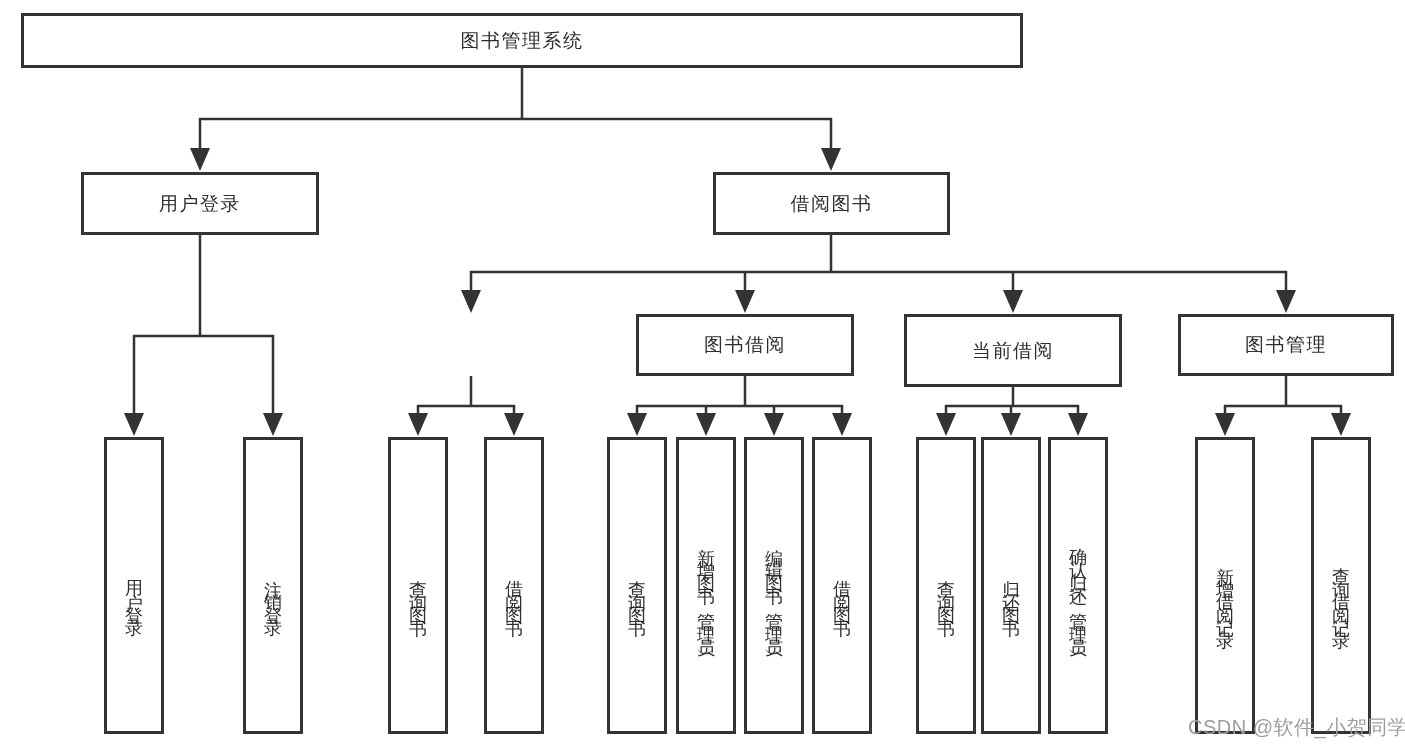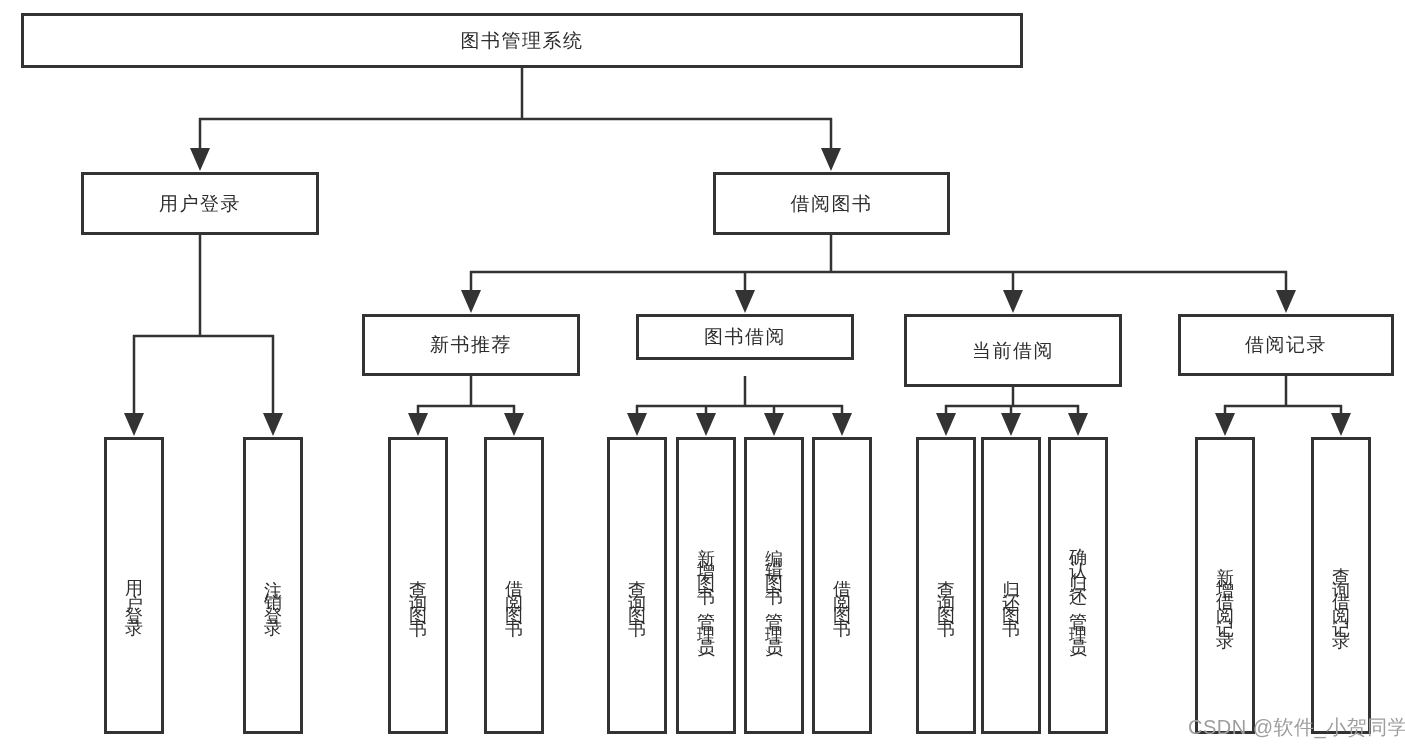--- a/index.html
+++ b/index.html
@@ -102,31 +102,28 @@
     <span>图书管理系统</span>
   </div>
 
   <div class="hbox" style="left:81px;top:172px;width:238px;height:63px">
     <span>用户登录</span>
   </div>
   <div class="hbox" style="left:713px;top:172px;width:237px;height:63px">
     <span>借阅图书</span>
   </div>
 
-  <div class="hbox" style="left:362px;top:314px;width:218px;height:62px">
-    <span>新书推荐</span>
-  </div>
-  <div class="hbox" style="left:636px;top:314px;width:218px;height:46px">
+  <div class="hbox" style="left:636px;top:314px;width:218px;height:62px">
     <span>图书借阅</span>
   </div>
   <div class="hbox" style="left:904px;top:314px;width:218px;height:73px">
     <span>当前借阅</span>
   </div>
   <div class="hbox" style="left:1178px;top:314px;width:216px;height:62px">
-    <span>借阅记录</span>
+    <span>图书管理</span>
   </div>
 
   <div class="vbox" style="left:104px">
     <span class="vtext">用户登录</span>
   </div>
   <div class="vbox" style="left:243px">
     <span class="vtext">注销登录</span>
   </div>
 
   <div class="vbox" style="left:388px">

